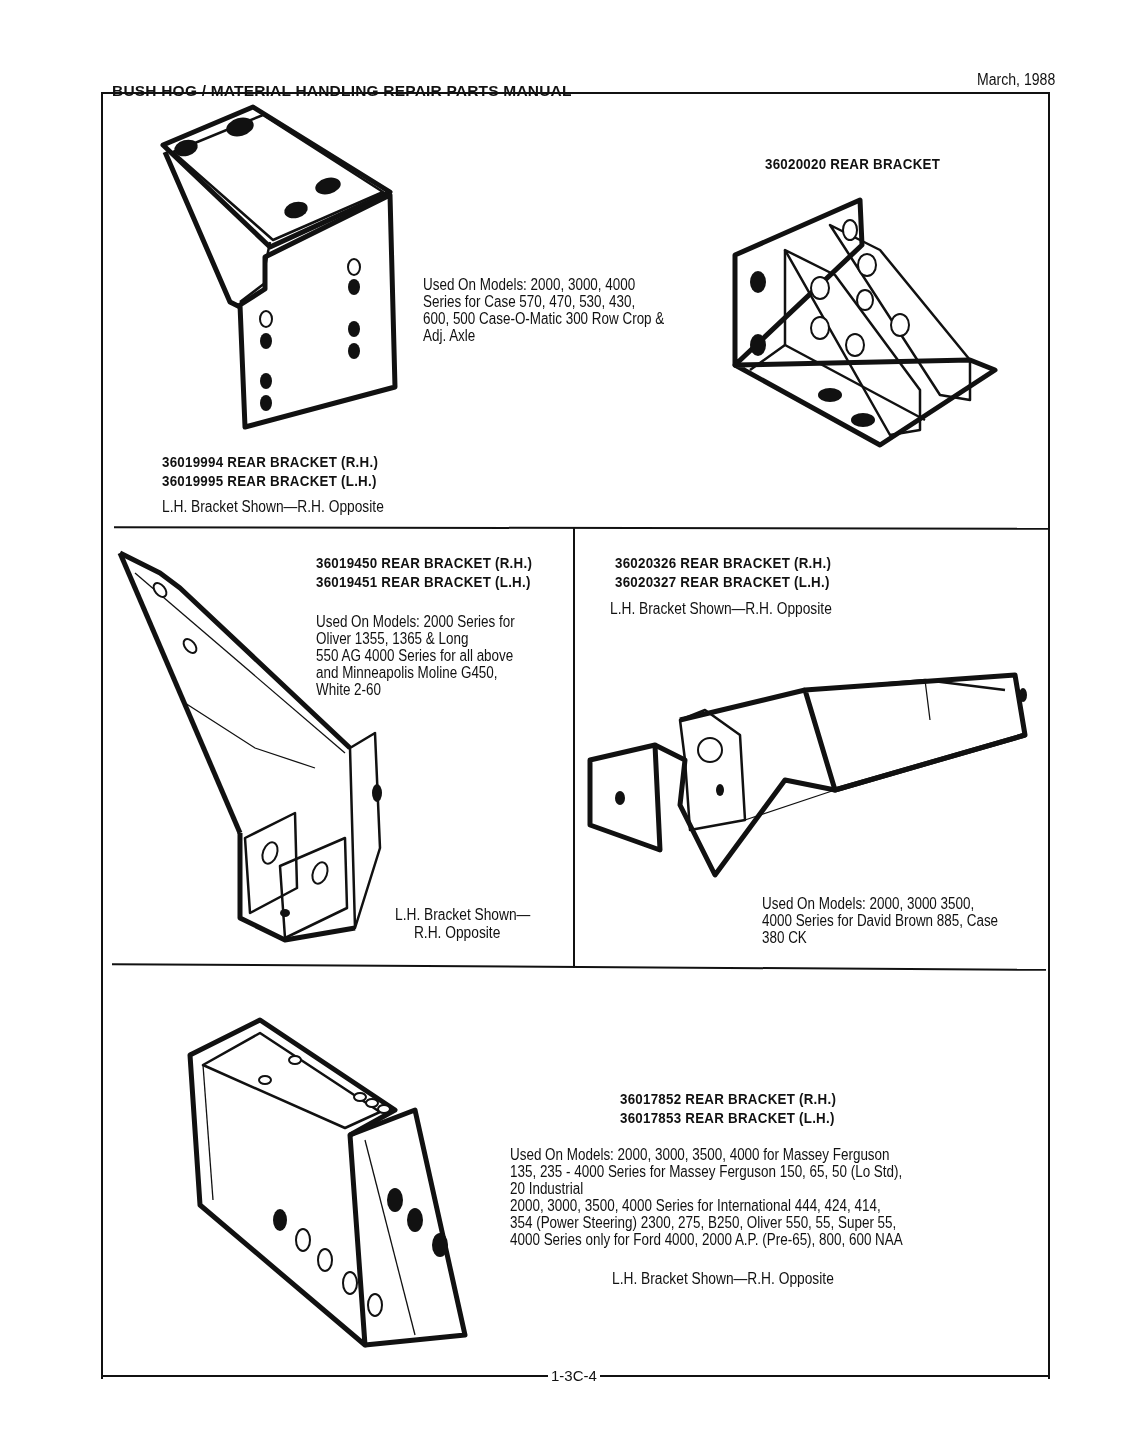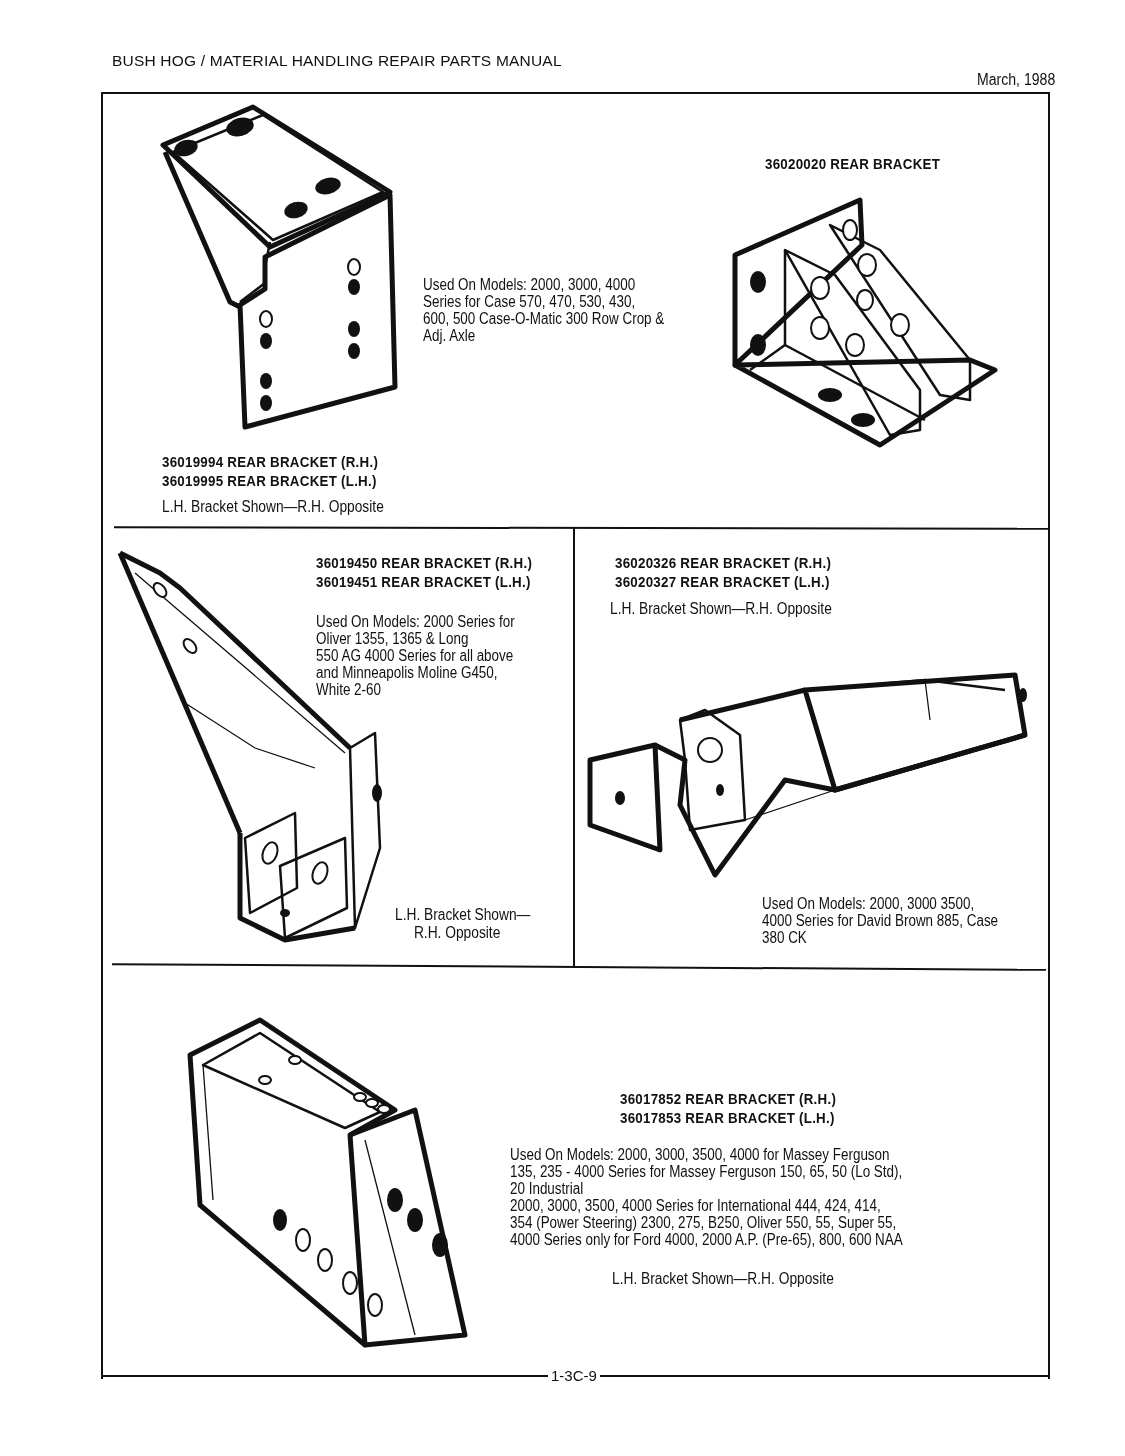--- a/index.html
+++ b/index.html
@@ -1,18 +1,18 @@
 <!DOCTYPE html>
 <html><head>
 <meta charset="utf-8">
 <style>
   html, body { margin: 0; padding: 0; background: #ffffff; }
   body { width: 1125px; height: 1456px; position: relative; overflow: hidden; color: #111; font-family: "Liberation Sans", sans-serif; }
   .abs { position: absolute; }
-  .hdr-title { left: 112px; top: 52px; font-size: 15.5px; font-weight: normal; letter-spacing: 0.2px; }
+  .hdr-title { left: 112px; top: 82px; font-size: 15.5px; font-weight: bold; letter-spacing: 0.2px; }
   .hdr-date { left: 977px; top: 71px; font-size: 16px; transform: scaleX(0.88); transform-origin: left; }
   .frame { left: 101px; top: 92px; width: 945px; height: 1285px; border-left: 2px solid #111; border-right: 2px solid #111; border-top: 2px solid #111; }
   .hline { height: 2px; background: #111; }
   .vline { width: 2px; background: #111; }
   .ptitle { font-family: "Liberation Sans", sans-serif; font-weight: bold; font-size: 15.5px; line-height: 19px; transform: scaleX(0.86); transform-origin: left; white-space: nowrap; letter-spacing: 0.3px; }
   .desc { font-size: 16px; line-height: 17px; transform: scaleX(0.84); transform-origin: left; white-space: nowrap; }
   .note { font-size: 16px; line-height: 18px; transform: scaleX(0.86); transform-origin: left; white-space: nowrap; }
   .footer { left: 548px; top: 1367px; font-size: 15px; background: #fff; padding: 0 3px; }
   svg { position: absolute; }
   svg .k { fill: none; stroke: #111; stroke-width: 2.5; stroke-linejoin: round; }
@@ -191,13 +191,13 @@
     <div>135, 235 - 4000 Series for Massey Ferguson 150, 65, 50 (Lo Std),</div>
     <div>20 Industrial</div>
     <div>2000, 3000, 3500, 4000 Series for International 444, 424, 414,</div>
     <div>354 (Power Steering) 2300, 275, B250, Oliver 550, 55, Super 55,</div>
     <div>4000 Series only for Ford 4000, 2000 A.P. (Pre-65), 800, 600 NAA</div>
   </div>
 
   <div class="abs note" style="left:612px; top:1270px;">L.H. Bracket Shown—R.H. Opposite</div>
 </section>
 
-<div class="abs footer">1-3C-9</div>
+<div class="abs footer">1-3C-4</div>
 
 </body></html>

